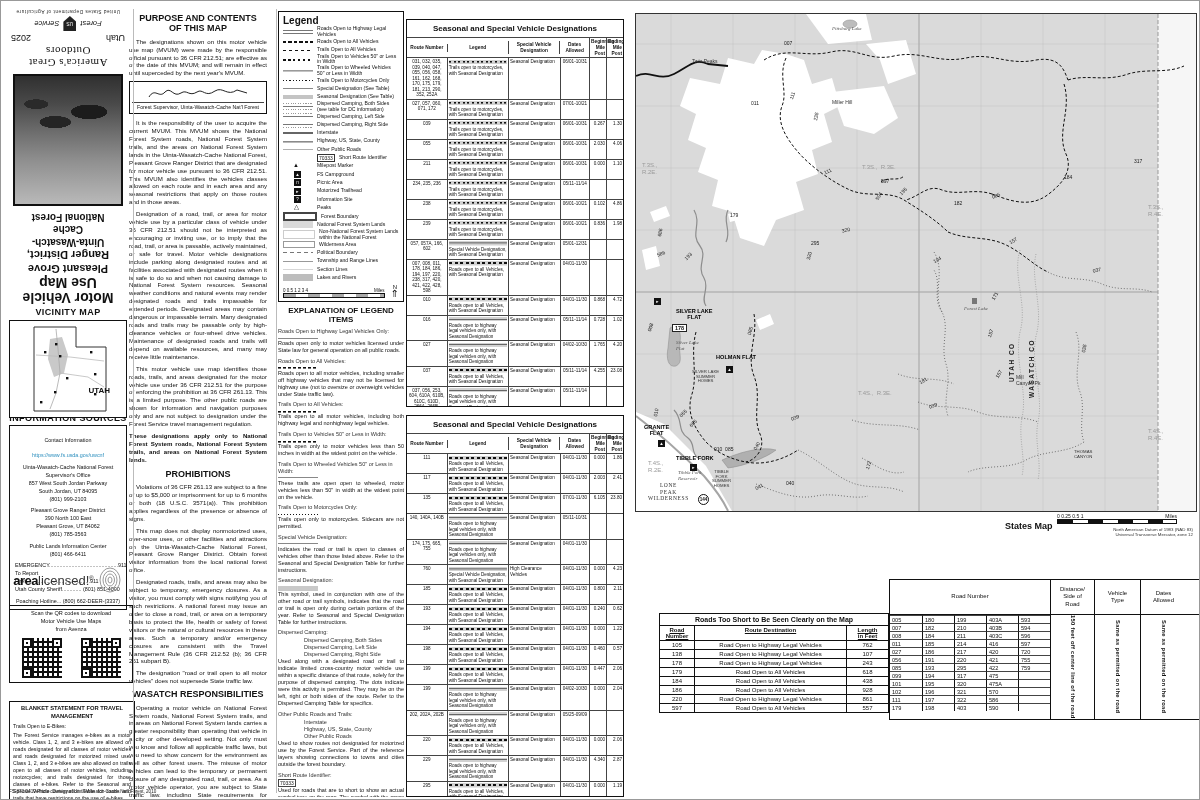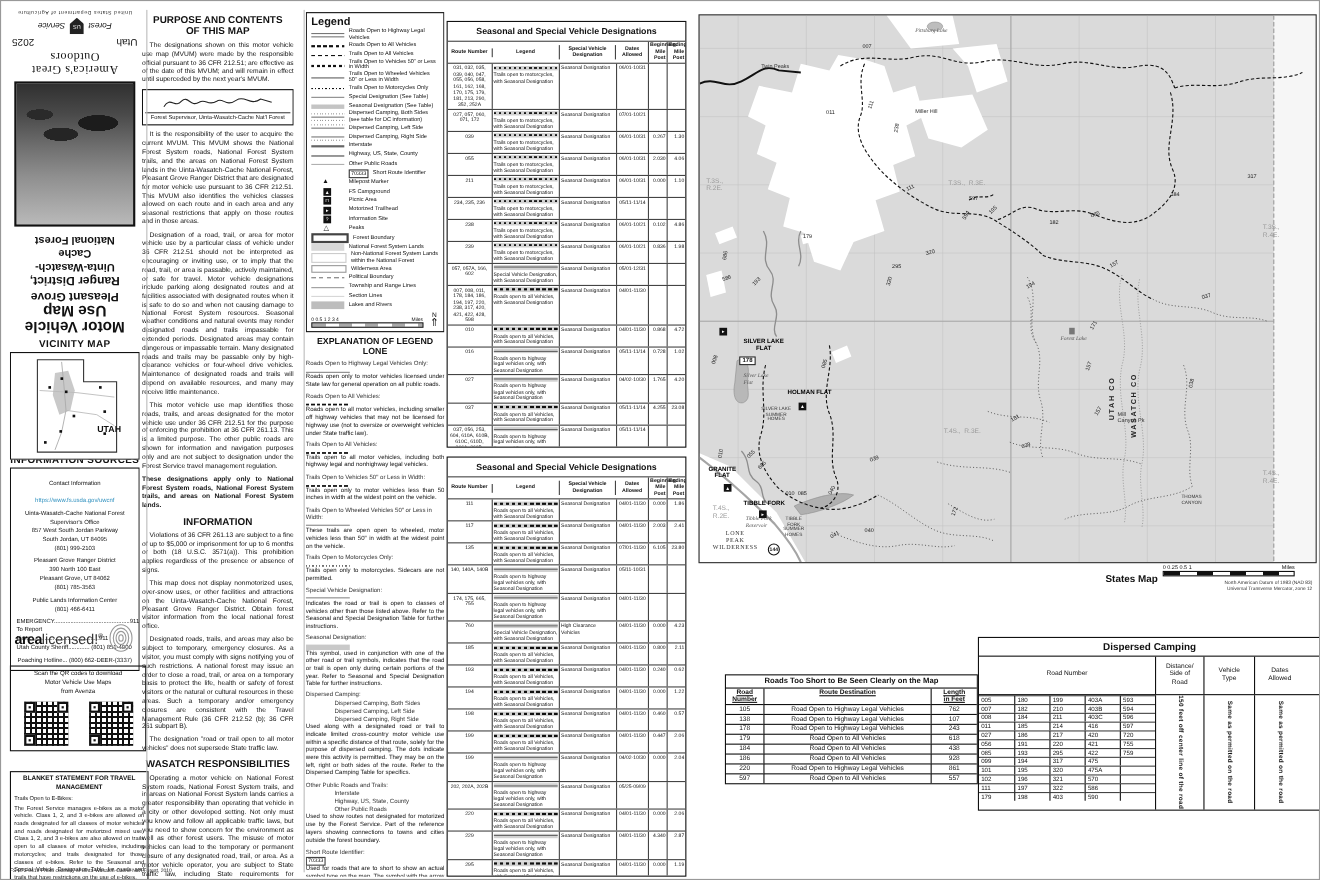--- a/index.html
+++ b/index.html
@@ -303,21 +303,21 @@
         <path d="M6,13 C12,3 16,15 22,8 C28,2 30,14 38,9 C44,5 46,13 54,8 C60,4 62,14 72,7 C80,2 84,13 94,6 L104,9" fill="none" stroke="#222" stroke-width="1"></path>
       </svg></span>
       <div class="sigcap">Forest Supervisor,  Uinta-Wasatch-Cache Nat'l Forest</div>
     </div>
     <div>
         <p>It is the responsibility of the user to acquire the current MVUM. This MVUM shows the National Forest System roads, National Forest System trails, and the areas on National Forest System lands in the Uinta-Wasatch-Cache National Forest, Pleasant Grove Ranger District that are designated for motor vehicle use pursuant to 36 CFR 212.51. This MVUM also identifies the vehicles classes allowed on each route and in each area and any seasonal restrictions that apply on those routes and in those areas.</p>
         <p>Designation of a road, trail, or area for motor vehicle use by a particular class of vehicle under 36 CFR 212.51 should not be interpreted as encouraging or inviting use, or to imply that the road, trail, or area is passable, actively maintained, or safe for travel. Motor vehicle designations include parking along designated routes and at facilities associated with designated routes when it is safe to do so and when not causing damage to National Forest System resources. Seasonal weather conditions and natural events may render designated roads and trails impassable for extended periods. Designated areas may contain dangerous or impassable terrain. Many designated roads and trails may be passable only by high-clearance vehicles or four-wheel drive vehicles. Maintenance of designated roads and trails will depend on available resources, and many may receive little maintenance.</p>
         <p>This motor vehicle use map identifies those roads, trails, and areas designated for the motor vehicle use under 36 CFR 212.51 for the purpose of enforcing the prohibition at 36 CFR 261.13. This is a limited purpose. The other public roads are shown for information and navigation purposes only and are not subject to designation under the Forest Service travel management regulation.</p>
       </div>
     <div class="boldnote">These designations apply only to National Forest System roads, National Forest System trails, and areas on National Forest System lands.</div>
-    <div class="big-h">INFORMATION</div>
+    <div class="big-h">PROHIBITIONS</div>
     <div>
         <p>Violations of 36 CFR 261.13 are subject to a fine of up to $5,000 or imprisonment for up to 6 months or both (18 U.S.C. 3571(a)). This prohibition applies regardless of the presence or absence of signs.</p>
         <p>This map does not display nonmotorized uses, over-snow uses, or other facilities and attractions on the Uinta-Wasatch-Cache National Forest, Pleasant Grove Ranger District. Obtain forest visitor  information from the local national forest office.</p>
         <p>Designated roads, trails, and areas may also be subject to temporary, emergency closures. As a visitor, you must comply with signs notifying you of such restrictions. A national forest may issue an order to close a road, trail, or area on a temporary basis to protect the life, health or safety of forest visitors or the natural or cultural resources in these areas. Such a temporary and/or emergency closures are consistent with the Travel Management Rule (36 CFR 212.52 (b); 36 CFR 261 subpart B).</p>
         <p>The designation "road or trail open to all motor vehicles" does not supersede State traffic law.</p>
       </div>
     <div class="big-h">WASATCH RESPONSIBILITIES</div>
     <div>
         <p>Operating a motor vehicle on National Forest System roads, National Forest System trails, and in areas on National Forest System lands carries a greater responsibility than operating that vehicle in a city or other developed setting. Not only must you know and follow all applicable traffic laws, but you need to show concern for the environment as well as other forest users. The misuse of motor vehicles can lead to the temporary or permanent closure of any designated road, trail, or area. As a motor vehicle operator, you are subject to State traffic law, including State requirements for licensing, registration, and operation of the vehicle in question.</p>
       </div>
@@ -514,21 +514,21 @@
             </div>
           <div class="sb-bar"></div>
         </div>
         <div class="north">
             <div>N</div>
             <div class="arr">⇑</div>
           </div>
       </div>
     </div>
     <div id="explain">
-      <div class="big-h" style="font-size:8px">EXPLANATION OF LEGEND LONE</div>
+      <div class="big-h" style="font-size:8px">EXPLANATION OF LEGEND ITEMS</div>
       <div>
 
           <div class="xb">
             <div class="xt">Roads Open to Highway Legal Vehicles Only:</div>
             <div class="xsym xs-line"></div>
 
             <div class="xbody">Roads open only to motor vehicles licensed under State law for general operation on all public roads.</div>
           </div>
 
           <div class="xb">
@@ -1166,21 +1166,20 @@
 
         <div class="srt-row">
           <div class="rt-num">597</div>
           <div class="rt-dest">Road Open to All Vehicles</div>
           <div class="rt-len">557</div>
         </div>
       </div>
   </div>
 
   <div id="dctable">
-    <div class="tt">Dispersed Camping</div>
     <div class="dc-head">
       <div class="dc-roads" style="height:34px">Road Number</div>
       <div class="w-dist">Distance/
 Side of
 Road</div>
       <div class="w-veh">Vehicle
 Type</div>
       <div class="w-dates">Dates
 Allowed</div>
     </div>

